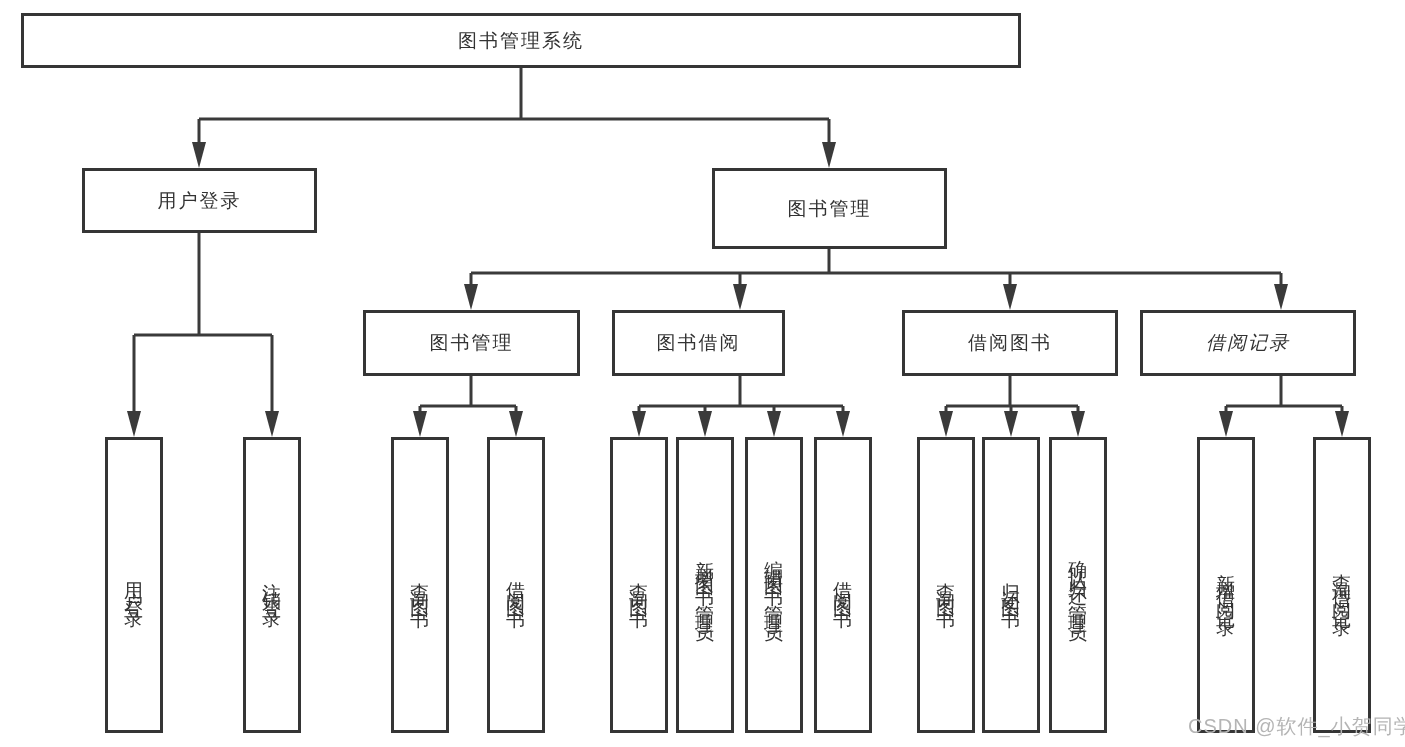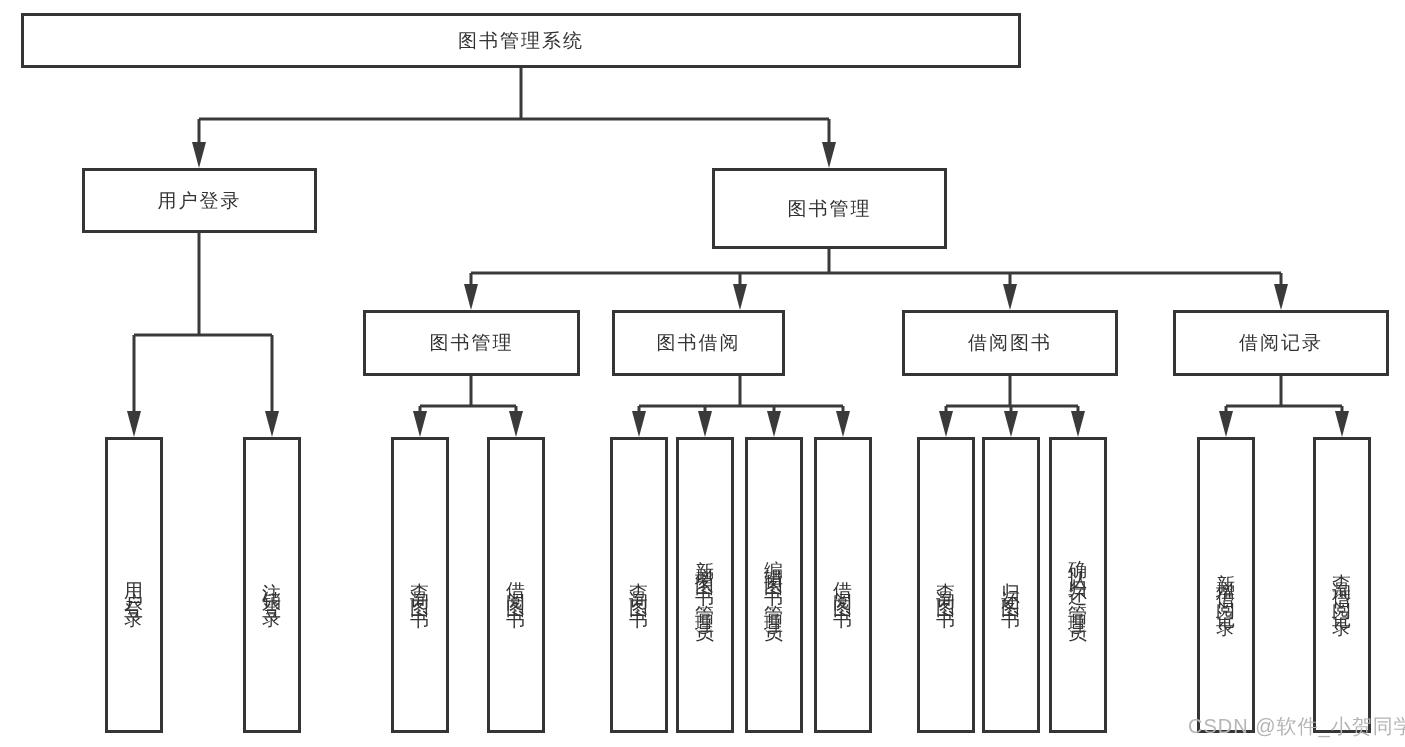--- a/index.html
+++ b/index.html
@@ -27,21 +27,21 @@
     letter-spacing: 2px;
     white-space: nowrap;
   }
   .root  { left: 21px;  top: 13px;  width: 1000px; height: 55px; }
   .l2a   { left: 82px;  top: 168px; width: 235px;  height: 65px; }
   .l2b   { left: 712px; top: 168px; width: 235px;  height: 81px; }
   .l3    { top: 310px; height: 66px; }
   .l3a   { left: 363px;  width: 217px; }
   .l3b   { left: 612px;  width: 173px; }
   .l3c   { left: 902px;  width: 216px; }
-  .l3d   { left: 1173px; width: 216px; }
+  .l3d   { left: 1140px; width: 216px; font-style: italic; }
   .leaf {
     top: 437px;
     width: 58px;
     height: 296px;
     writing-mode: vertical-rl;
     letter-spacing: 9px;
     white-space: normal;
     line-height: 1;
   }
   .lf1  { left: 105px; }

